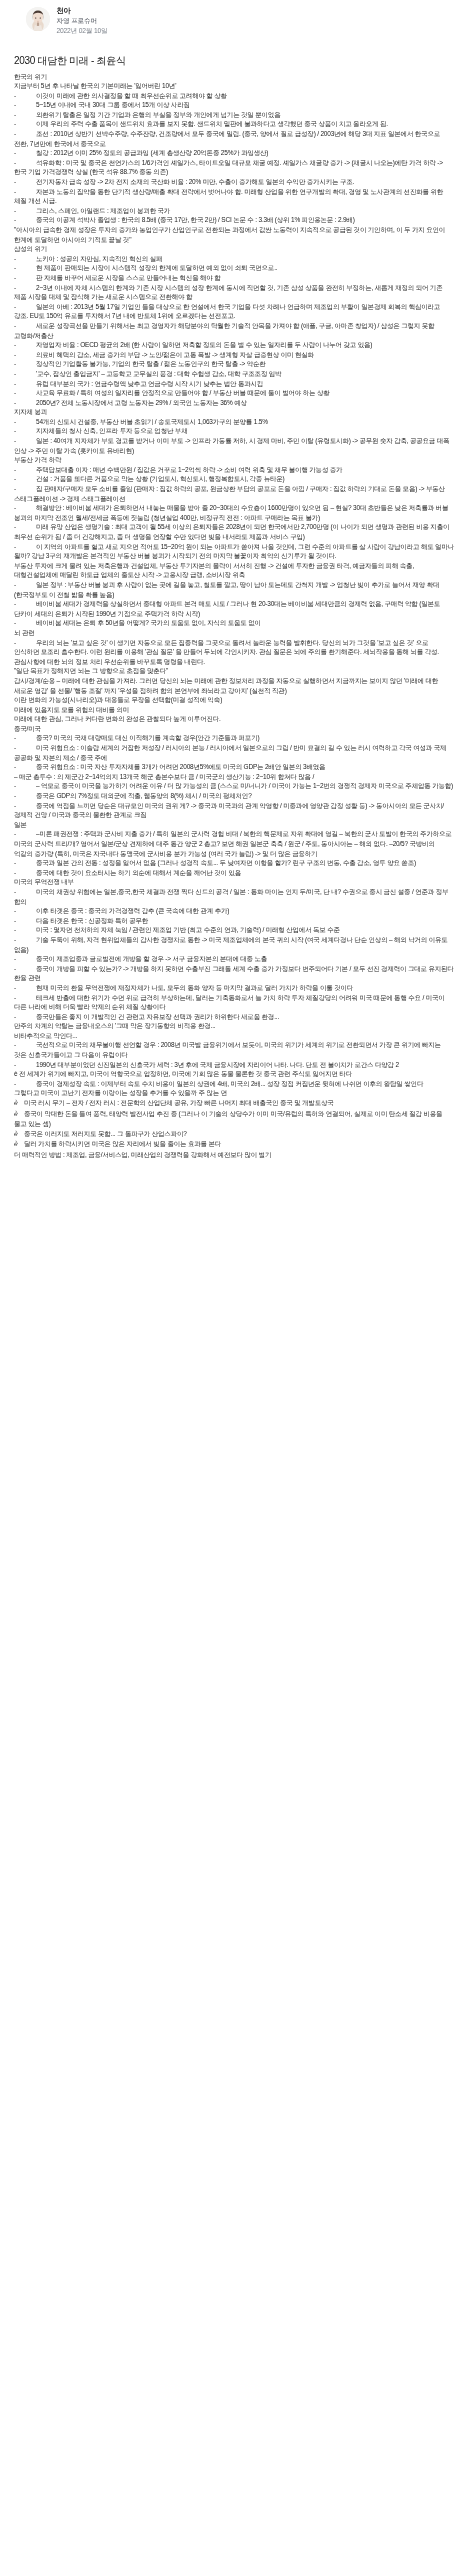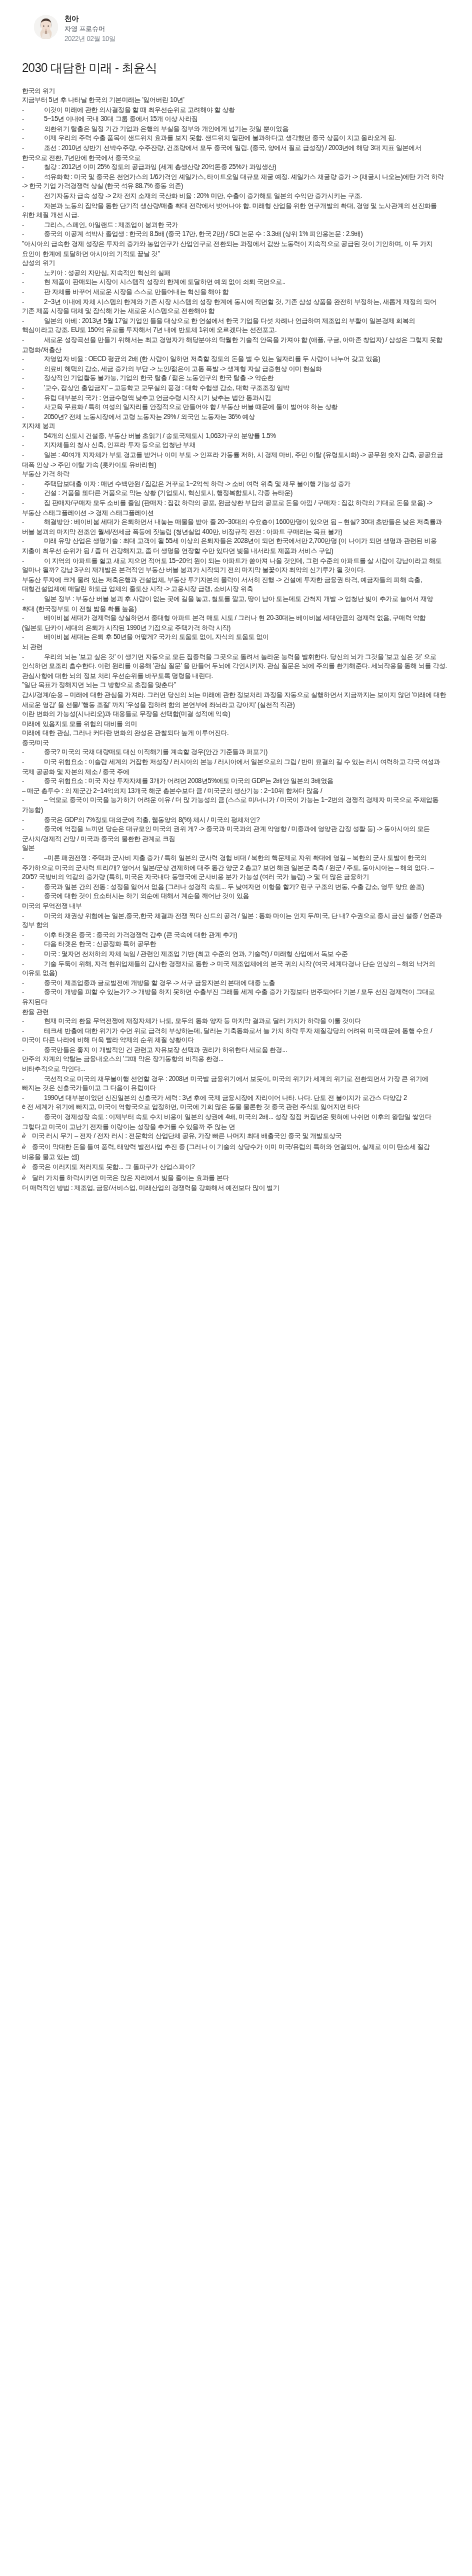--- a/index.html
+++ b/index.html
@@ -10,21 +10,21 @@
     background: #ffffff;
   }
   body {
     width: 473px;
     font-family: "Liberation Sans", "DejaVu Sans", sans-serif;
     color: #1a1a1a;
     -webkit-font-smoothing: antialiased;
   }
   .page {
     width: 473px;
-    padding: 8px;
+    padding: 0;
     background: #ffffff;
   }
 
   
   .post-header {
     display: flex;
     align-items: flex-start;
     padding: 5.1px 0 0 25.5px;
     height: 43px;
   }
@@ -69,25 +69,25 @@
   
   .post-body {
     padding: 11.5px 18px 19px 14px;
     font-size: 6.5px;
     line-height: 9.6px;
     letter-spacing: -0.2px;
     color: #1b1b1b;
     word-break: keep-all;
   }
   .post-title {
-    font-size: 12px;
+    font-size: 10px;
     color: #161616;
     line-height: 11px;
     letter-spacing: -0.3px;
-    margin: 0 0 12px 0;
+    margin: 0 0 6px 0;
     font-weight: normal;
   }
   .line {
     margin: 0;
     padding: 0;
     white-space: normal;
   }
   
   .line.sec { }
   

